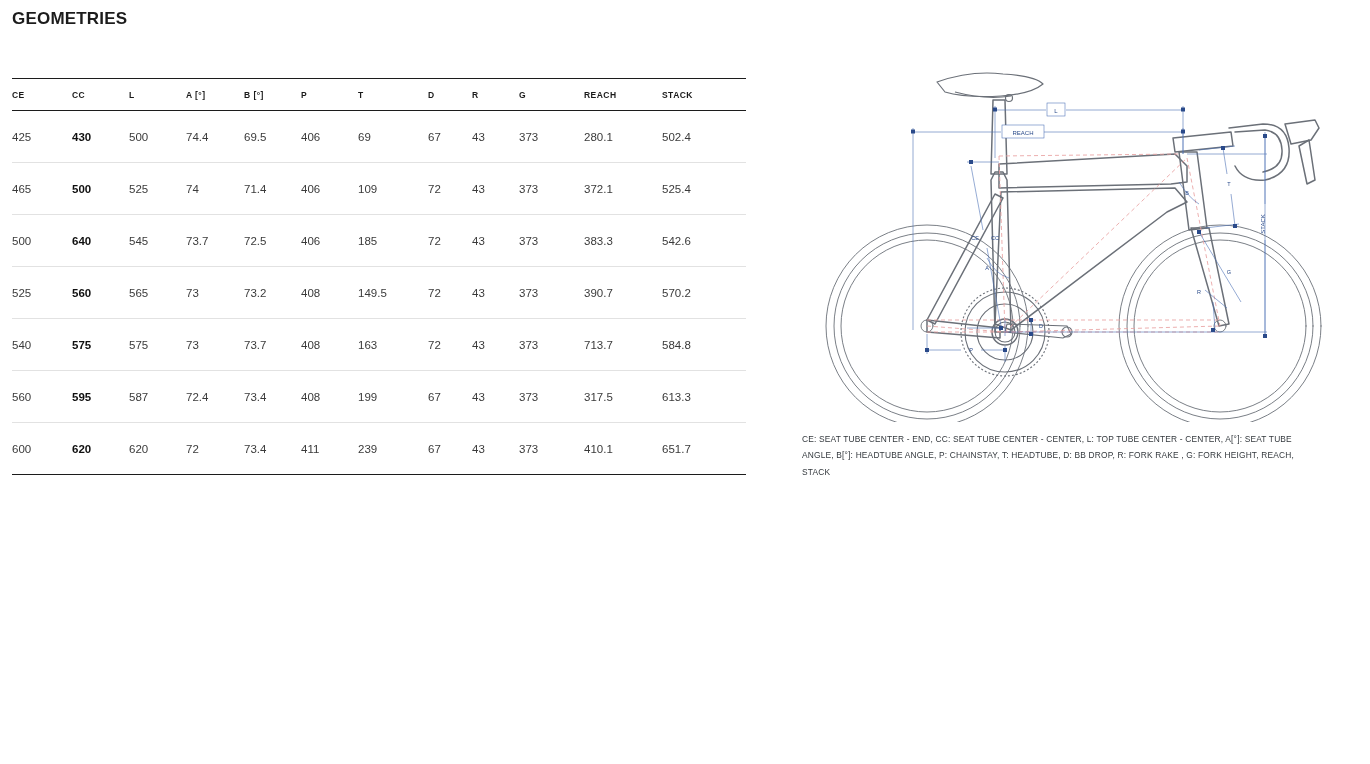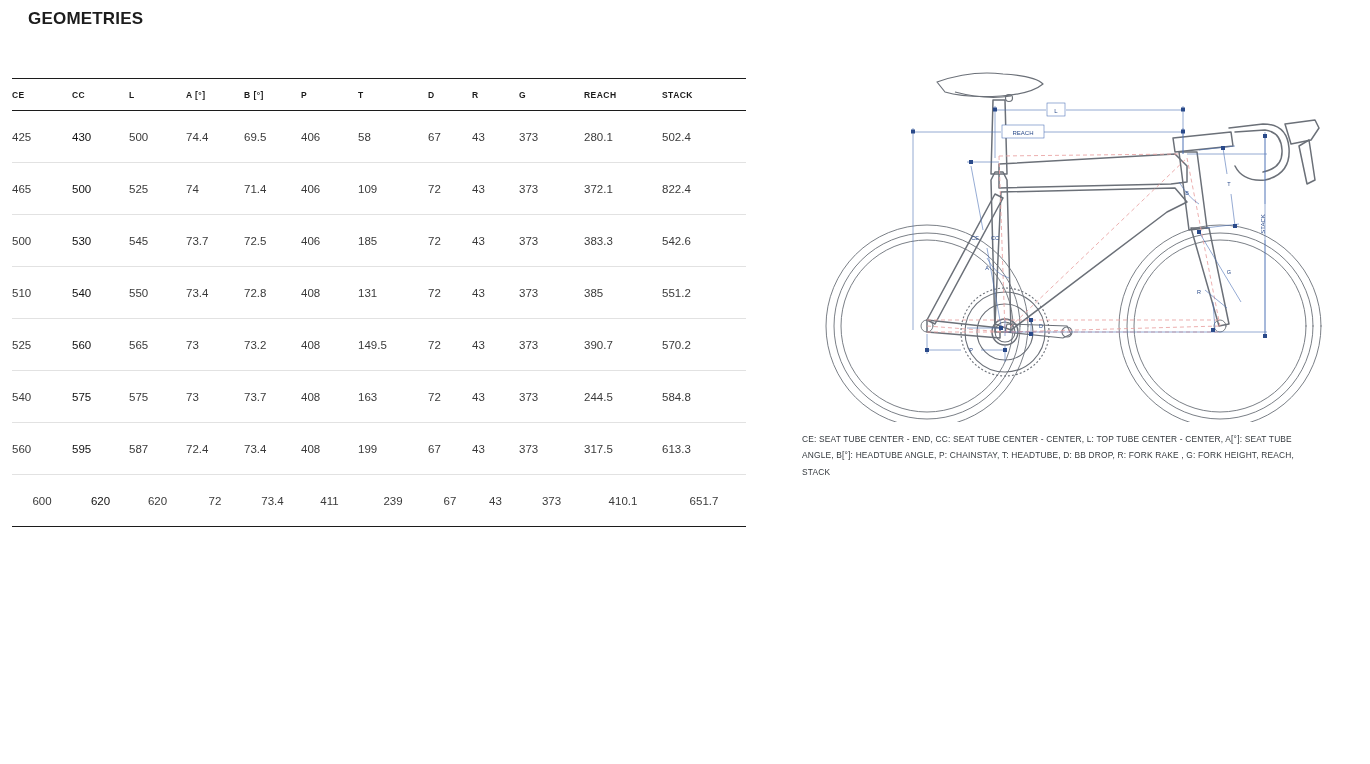--- a/index.html
+++ b/index.html
@@ -13,21 +13,21 @@
     position: relative;
     overflow: hidden;
     font-family: "Liberation Sans", sans-serif;
     color: #1a1a1a;
     -webkit-font-smoothing: antialiased;
   }
 
   
   #page-title {
     position: absolute;
-    left: 28px;
+    left: 12px;
     top: 9px;
     font-size: 17px;
     font-weight: bold;
     letter-spacing: 0.2px;
     color: #1c1c1c;
   }
 
   
   #geometry-panel {
     position: absolute;
@@ -55,24 +55,23 @@
     text-align: left;
     font-size: 11.5px;
     font-weight: normal;
     color: #3a3a3a;
     padding: 20px 0 19px 0;
     border-bottom: 1px solid #e2e2e2;
     white-space: nowrap;
   }
   table.geo tbody tr:last-child td {
     border-bottom: 1.6px solid #1c1c1c;
-    text-align: center;
   }
   table.geo tbody td.emph {
-    font-weight: normal;
+    font-weight: bold;
     color: #101010;
   }
 
   
   col.c0  { width: 60px; }
   col.c1  { width: 57px; }
   col.c2  { width: 57px; }
   col.c3  { width: 58px; }
   col.c4  { width: 57px; }
   col.c5  { width: 57px; }
@@ -143,68 +142,54 @@
         </tr>
     </thead>
     <tbody id="tbody">
         <tr>
           <td>425</td>
           <td class="emph">430</td>
           <td>500</td>
           <td>74.4</td>
           <td>69.5</td>
           <td>406</td>
-          <td>58</td>
+          <td>69</td>
           <td>67</td>
           <td>43</td>
           <td>373</td>
           <td>280.1</td>
           <td>502.4</td>
         </tr>
         <tr>
           <td>465</td>
           <td class="emph">500</td>
           <td>525</td>
           <td>74</td>
           <td>71.4</td>
           <td>406</td>
           <td>109</td>
           <td>72</td>
           <td>43</td>
           <td>373</td>
           <td>372.1</td>
-          <td>822.4</td>
+          <td>525.4</td>
         </tr>
         <tr>
           <td>500</td>
-          <td class="emph">530</td>
+          <td class="emph">640</td>
           <td>545</td>
           <td>73.7</td>
           <td>72.5</td>
           <td>406</td>
           <td>185</td>
           <td>72</td>
           <td>43</td>
           <td>373</td>
           <td>383.3</td>
           <td>542.6</td>
-        </tr>
-        <tr>
-          <td>510</td>
-          <td class="emph">540</td>
-          <td>550</td>
-          <td>73.4</td>
-          <td>72.8</td>
-          <td>408</td>
-          <td>131</td>
-          <td>72</td>
-          <td>43</td>
-          <td>373</td>
-          <td>385</td>
-          <td>551.2</td>
         </tr>
         <tr>
           <td>525</td>
           <td class="emph">560</td>
           <td>565</td>
           <td>73</td>
           <td>73.2</td>
           <td>408</td>
           <td>149.5</td>
           <td>72</td>
@@ -217,21 +202,21 @@
           <td>540</td>
           <td class="emph">575</td>
           <td>575</td>
           <td>73</td>
           <td>73.7</td>
           <td>408</td>
           <td>163</td>
           <td>72</td>
           <td>43</td>
           <td>373</td>
-          <td>244.5</td>
+          <td>713.7</td>
           <td>584.8</td>
         </tr>
         <tr>
           <td>560</td>
           <td class="emph">595</td>
           <td>587</td>
           <td>72.4</td>
           <td>73.4</td>
           <td>408</td>
           <td>199</td>

